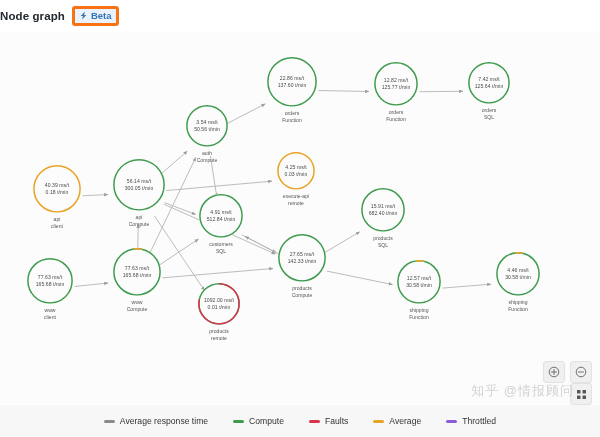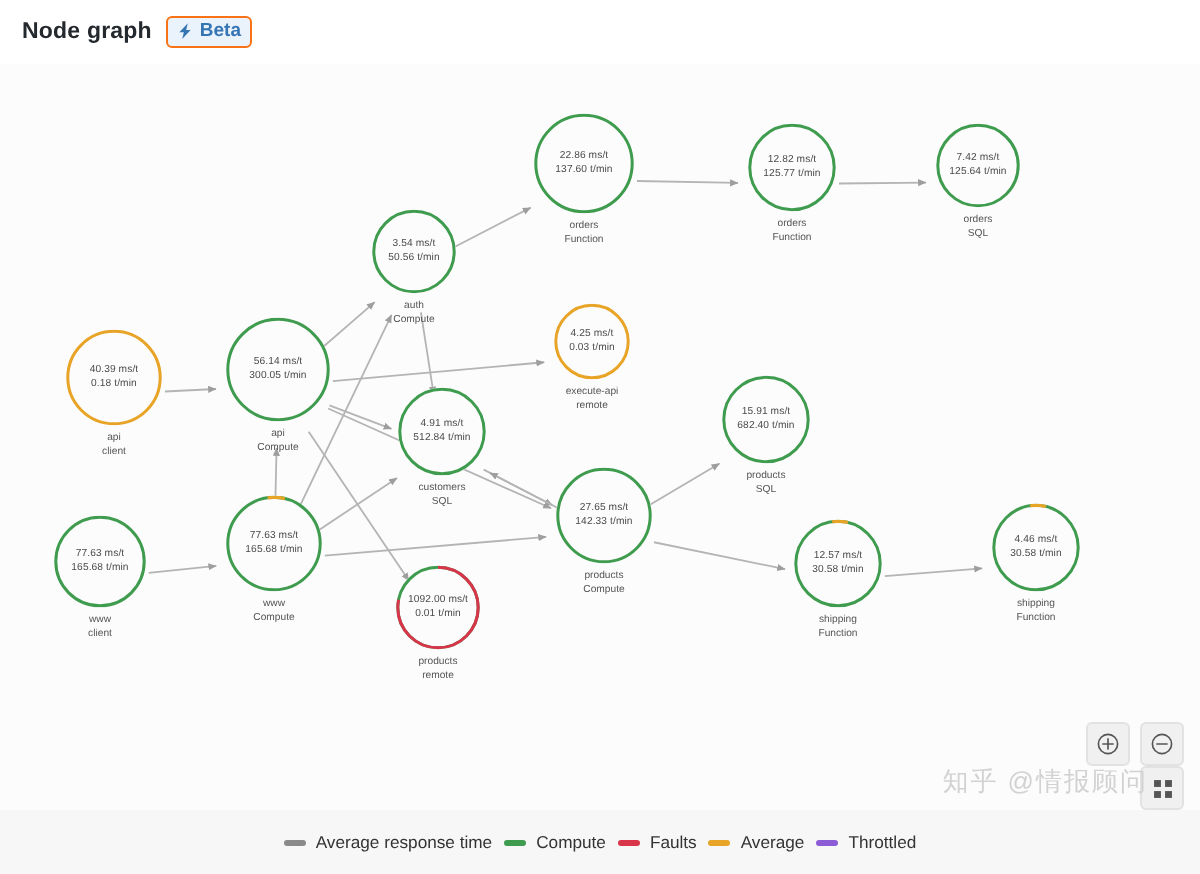--- a/index.html
+++ b/index.html
@@ -6,27 +6,27 @@
   body{
     width:600px;height:437px;overflow:hidden;
     background:#ffffff;
     font-family:"Liberation Sans","DejaVu Sans",sans-serif;
     color:#2b2b2b;
     position:relative;
   }
   
   #header{
     position:absolute;left:0;top:0;width:600px;height:32px;
-    display:flex;align-items:center;gap:7px;padding-left:11px;
+    display:flex;align-items:center;gap:7px;
     box-sizing:border-box;background:#ffffff;
   }
   #header-title{font-size:11.5px;font-weight:700;color:#24292e;letter-spacing:.1px;}
   #beta-badge{
     display:inline-flex;align-items:center;gap:3px;
-    border:1px solid #f97316;background:#eaf2fb;color:#3575b3;
+    border:3px solid #f97316;background:#eaf2fb;color:#3575b3;
     border-radius:3px;padding:1.5px 5px 2px 4px;font-size:9.5px;font-weight:600;
   }
   #beta-badge .bolt{display:inline-block;width:9px;height:9px;line-height:0;}
   
   #canvas{
     position:absolute;left:0;top:32px;width:600px;height:373px;
     background:#fcfcfc;overflow:hidden;
   }
   #graph-svg{position:absolute;left:0;top:0;width:600px;height:373px;}
   
@@ -50,21 +50,21 @@
     background:#f0f0f0;border:1px solid #e2e2e2;display:flex;align-items:center;justify-content:center;cursor:pointer;
   }
   
   #watermark{
     position:absolute;right:26px;bottom:5px;font-size:13px;color:#d2d2d2;
     font-weight:400;letter-spacing:1px;white-space:nowrap;user-select:none;
   }
   
   #legend{
     position:absolute;left:0;bottom:0;width:600px;height:32px;
-    background:#f7f7f7;display:flex;align-items:center;justify-content:center;gap:6px;
+    background:#f7f7f7;display:flex;align-items:center;justify-content:center;gap:25px;
   }
   .legend-item{display:flex;align-items:center;gap:5px;font-size:8.6px;color:#333;}
   .swatch{width:11px;height:3px;border-radius:1.5px;display:block;}
   .swatch.dashed{background:none;border-top:3px dotted #8a8a8a;height:0;border-radius:0;}
 </style>
 </head>
 <body>
 
 <div id="header">
   <span id="header-title">Node graph</span>

